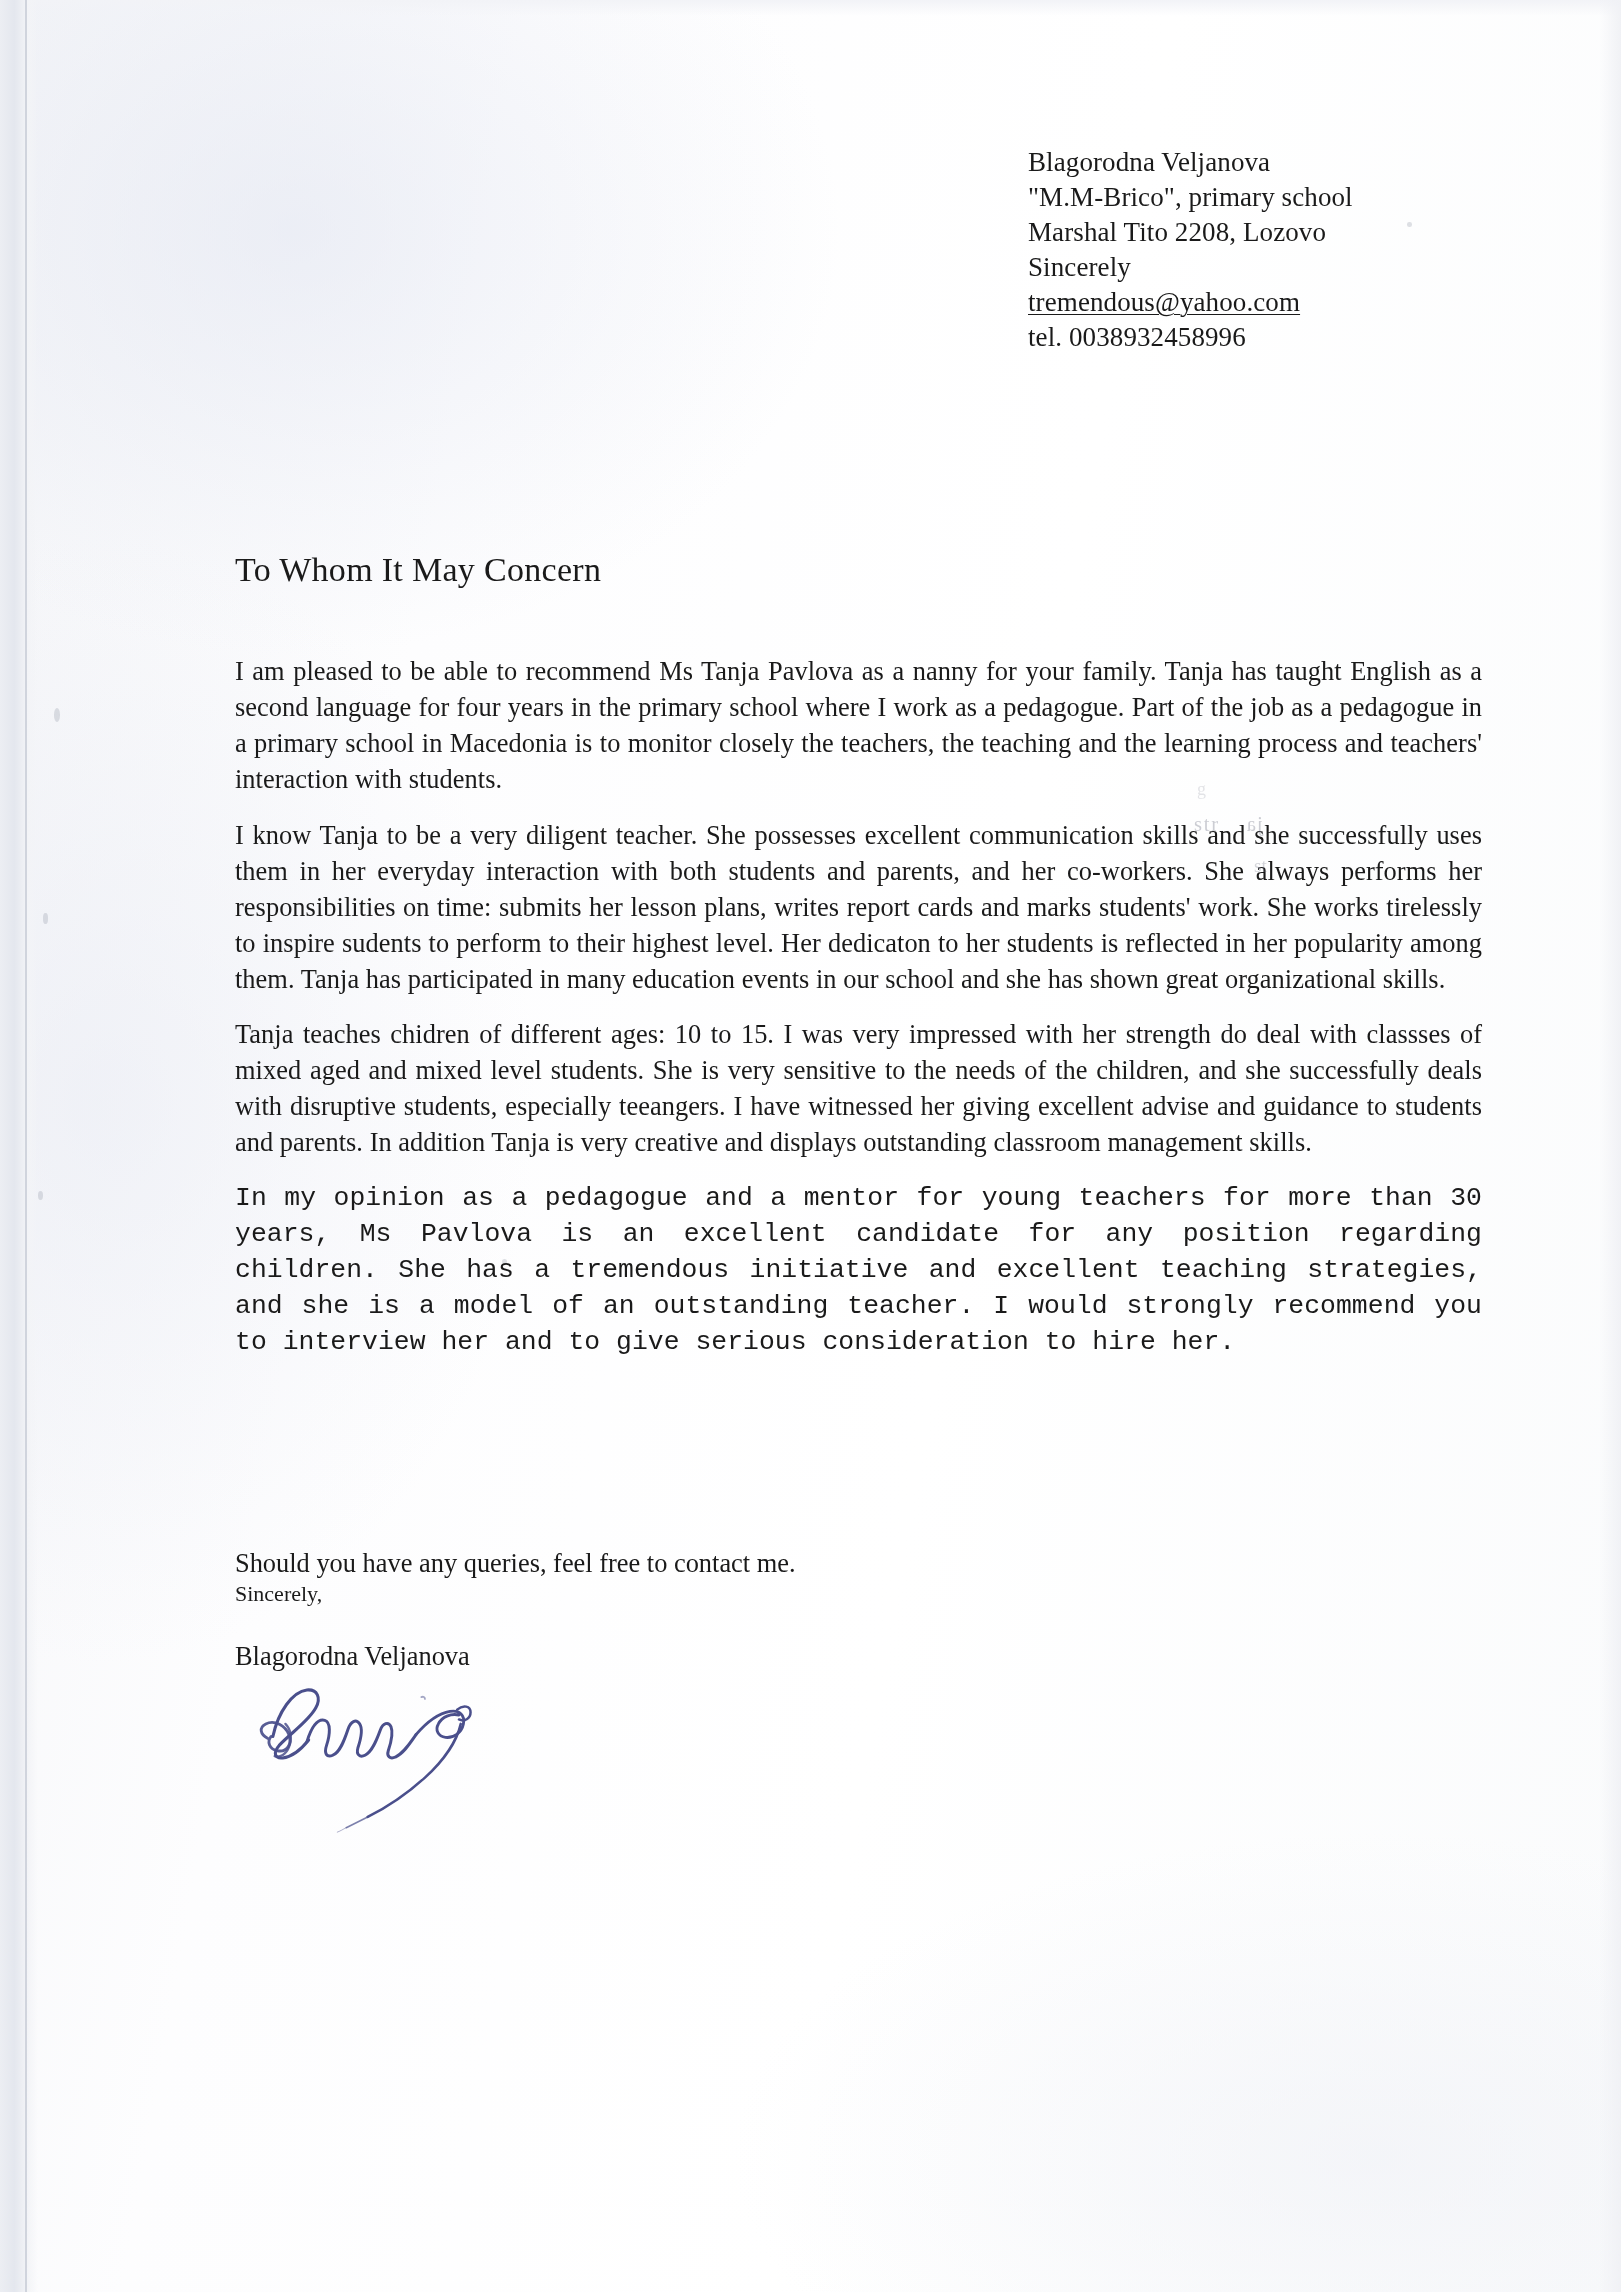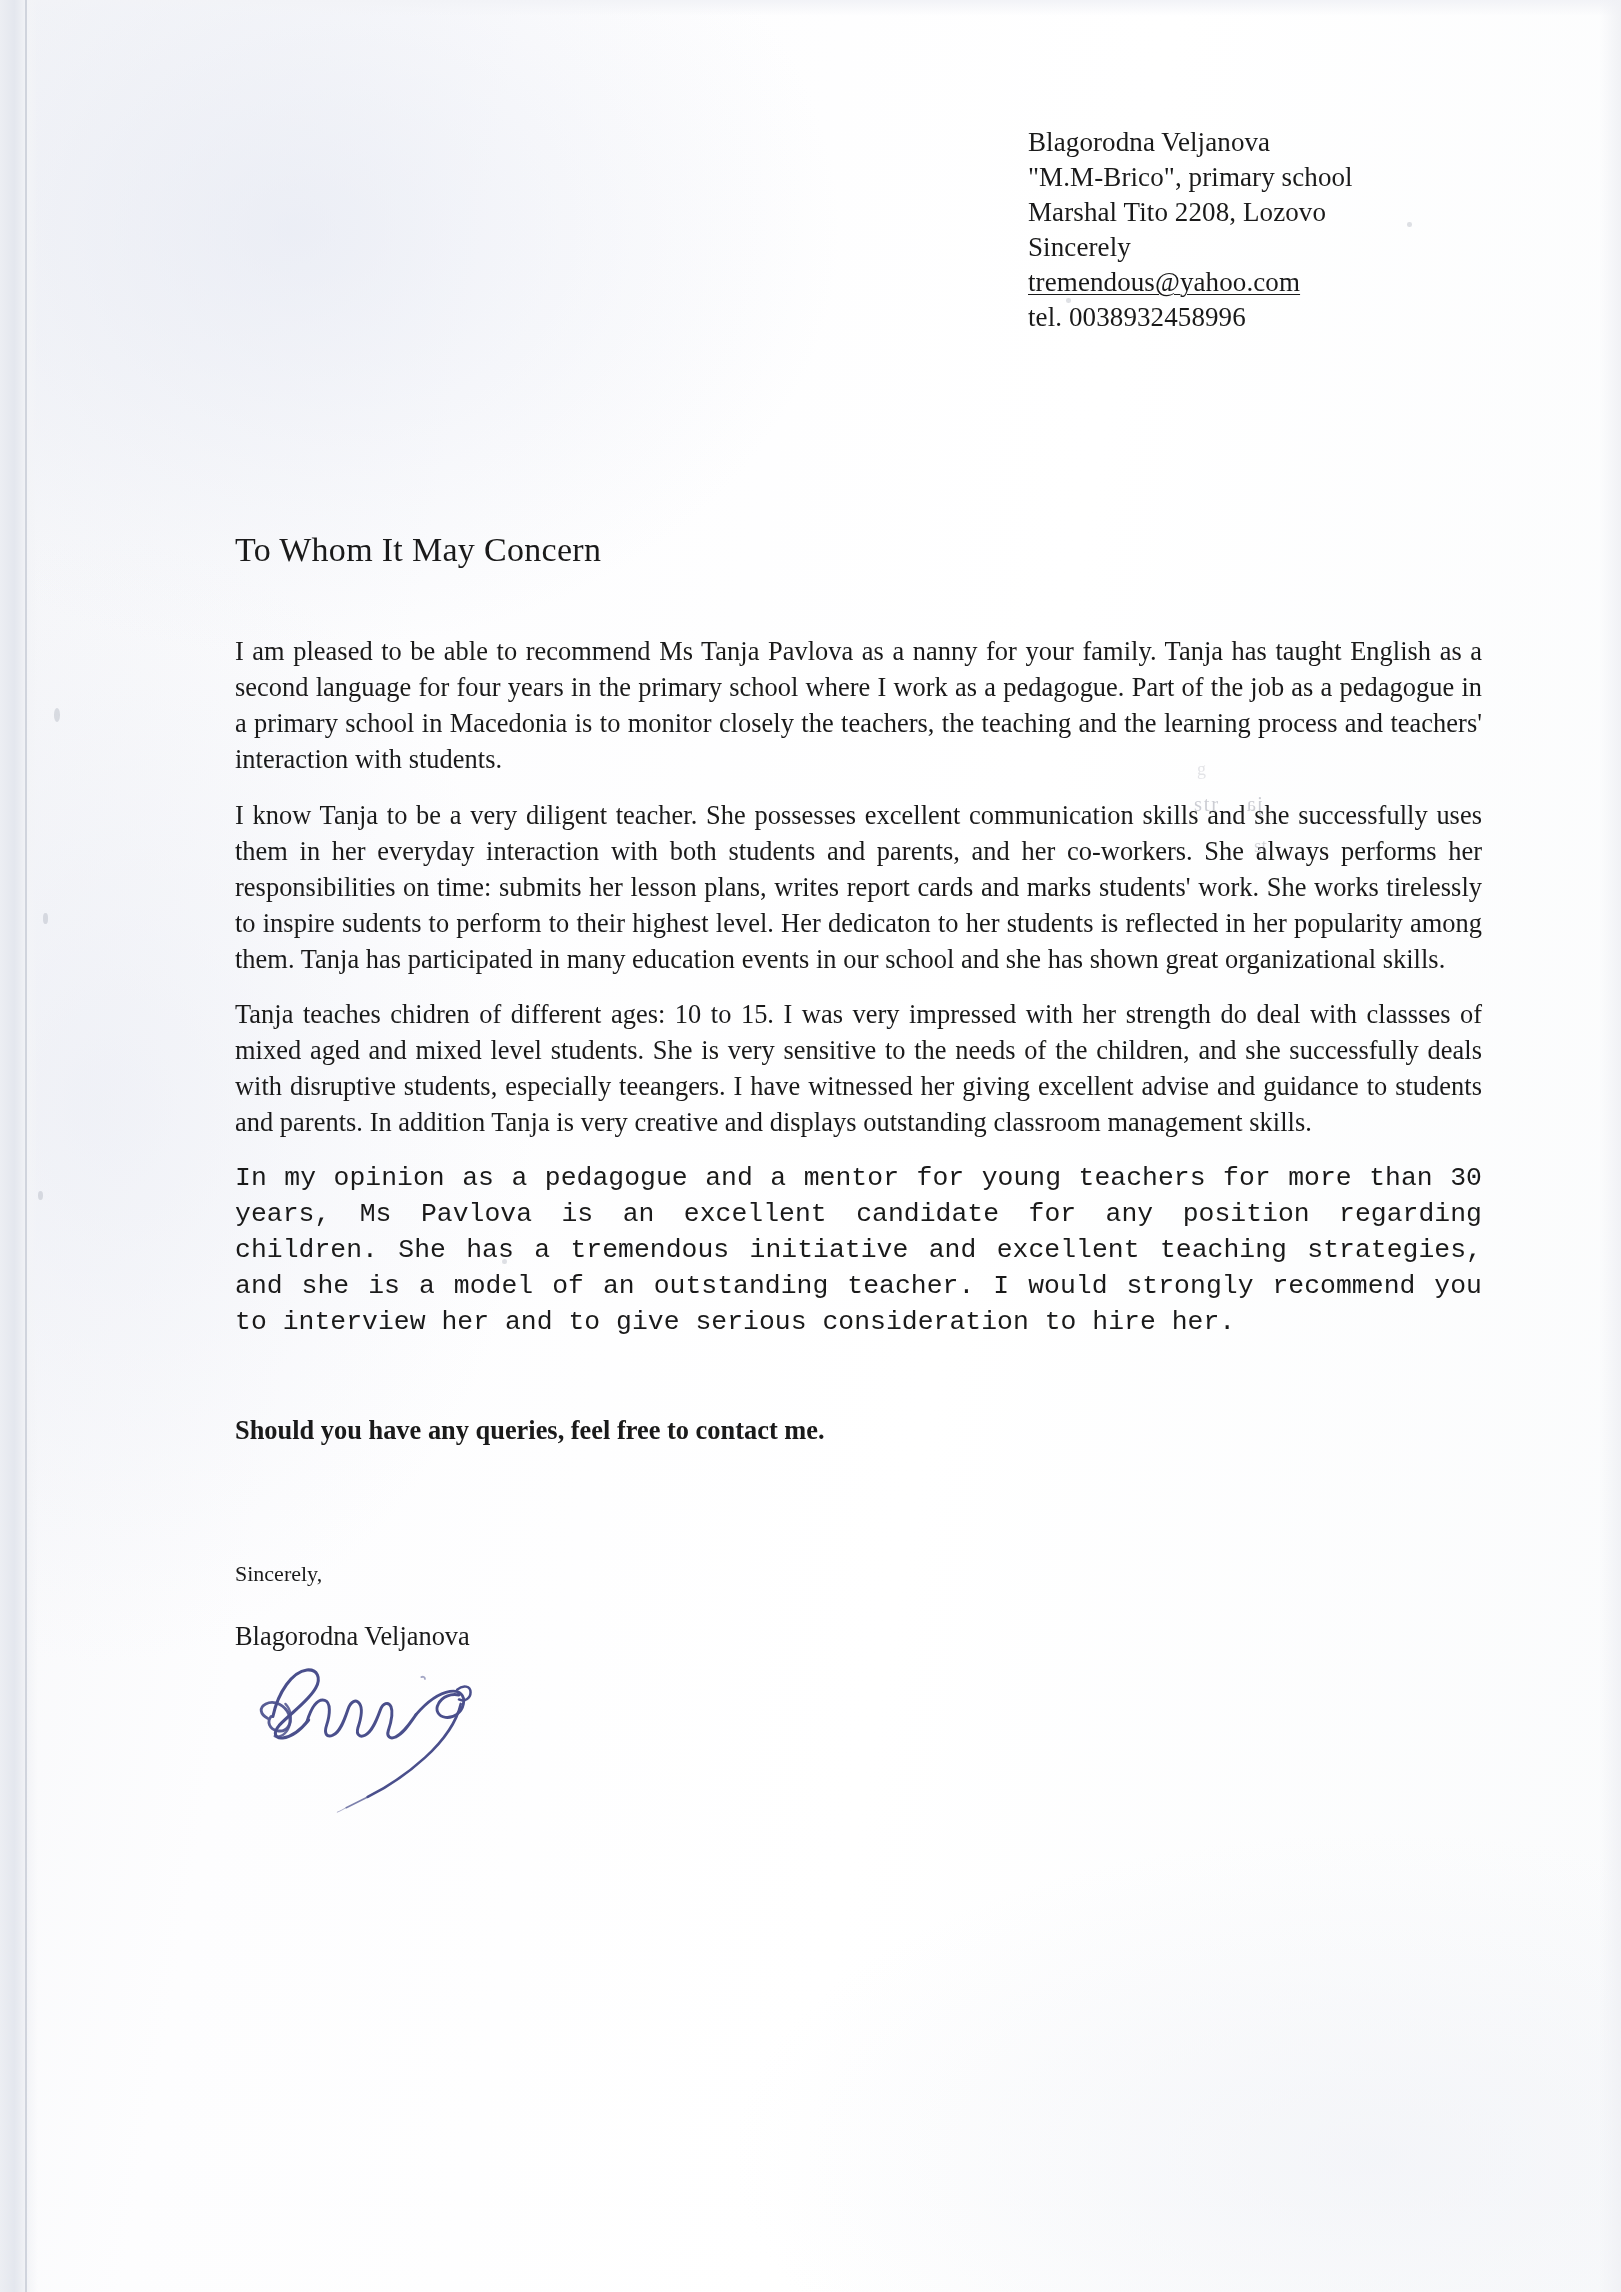--- a/index.html
+++ b/index.html
@@ -62,20 +62,21 @@
     position: absolute;
     background: rgba(150,155,168,0.30);
     border-radius: 50%;
     pointer-events: none;
   }
 
   
   .content {
     position: absolute;
     inset: 0;
+    margin-top: 20px;
   }
 
   #letterhead {
     position: absolute;
     left: 1028px;
     top: 125px;
     font-size: 27px;
     line-height: 35px;
     letter-spacing: 0.1px;
     white-space: nowrap;
@@ -110,25 +111,24 @@
     font-size: 26.4px;
     line-height: 36px;
     letter-spacing: 0.04px;
     margin: 0 0 19.7px 0;
   }
   .para:last-child { margin-bottom: 0; font-family: Liberation Mono, monospace; }
 
   #closing {
     position: absolute;
     left: 235px;
-    top: 1412px;
+    top: 1525px;
     font-size: 26.4px;
     line-height: 36px;
     white-space: nowrap;
-    font-weight: bold;
   }
   #signoff {
     position: absolute;
     left: 235px;
     top: 1556px;
     font-size: 22px;
     line-height: 36px;
     white-space: nowrap;
   }
   #signer-name {

